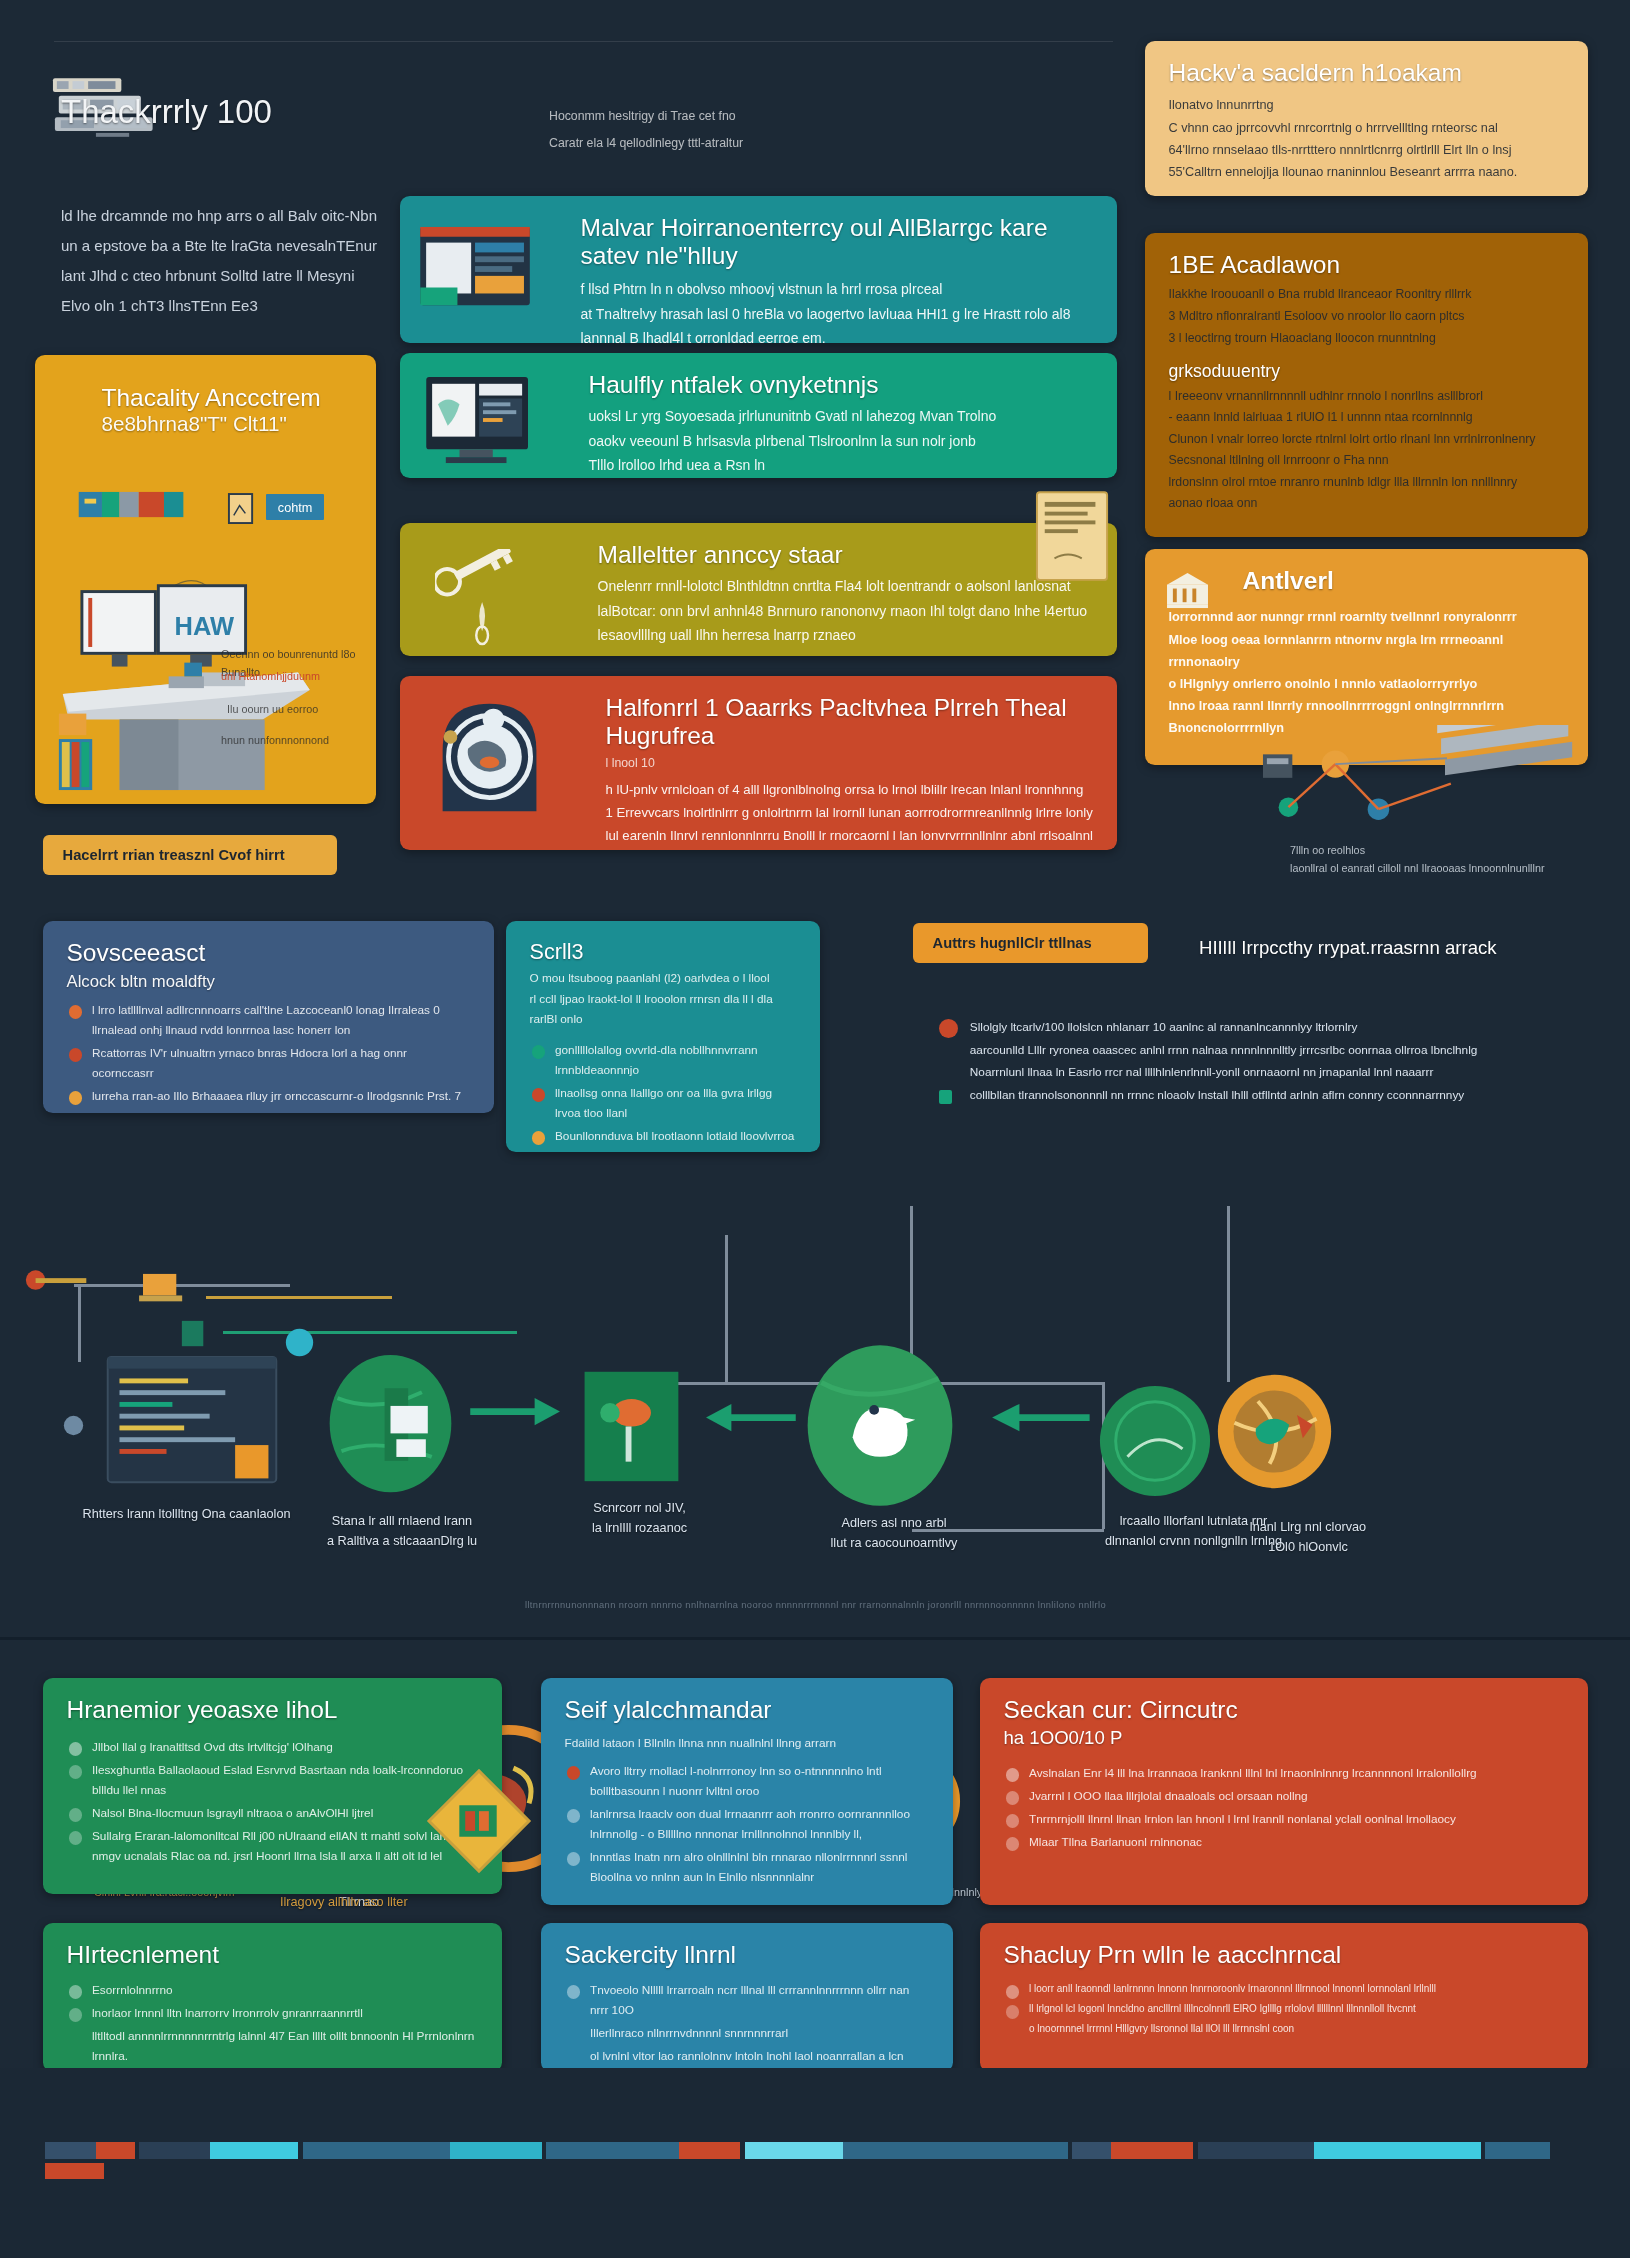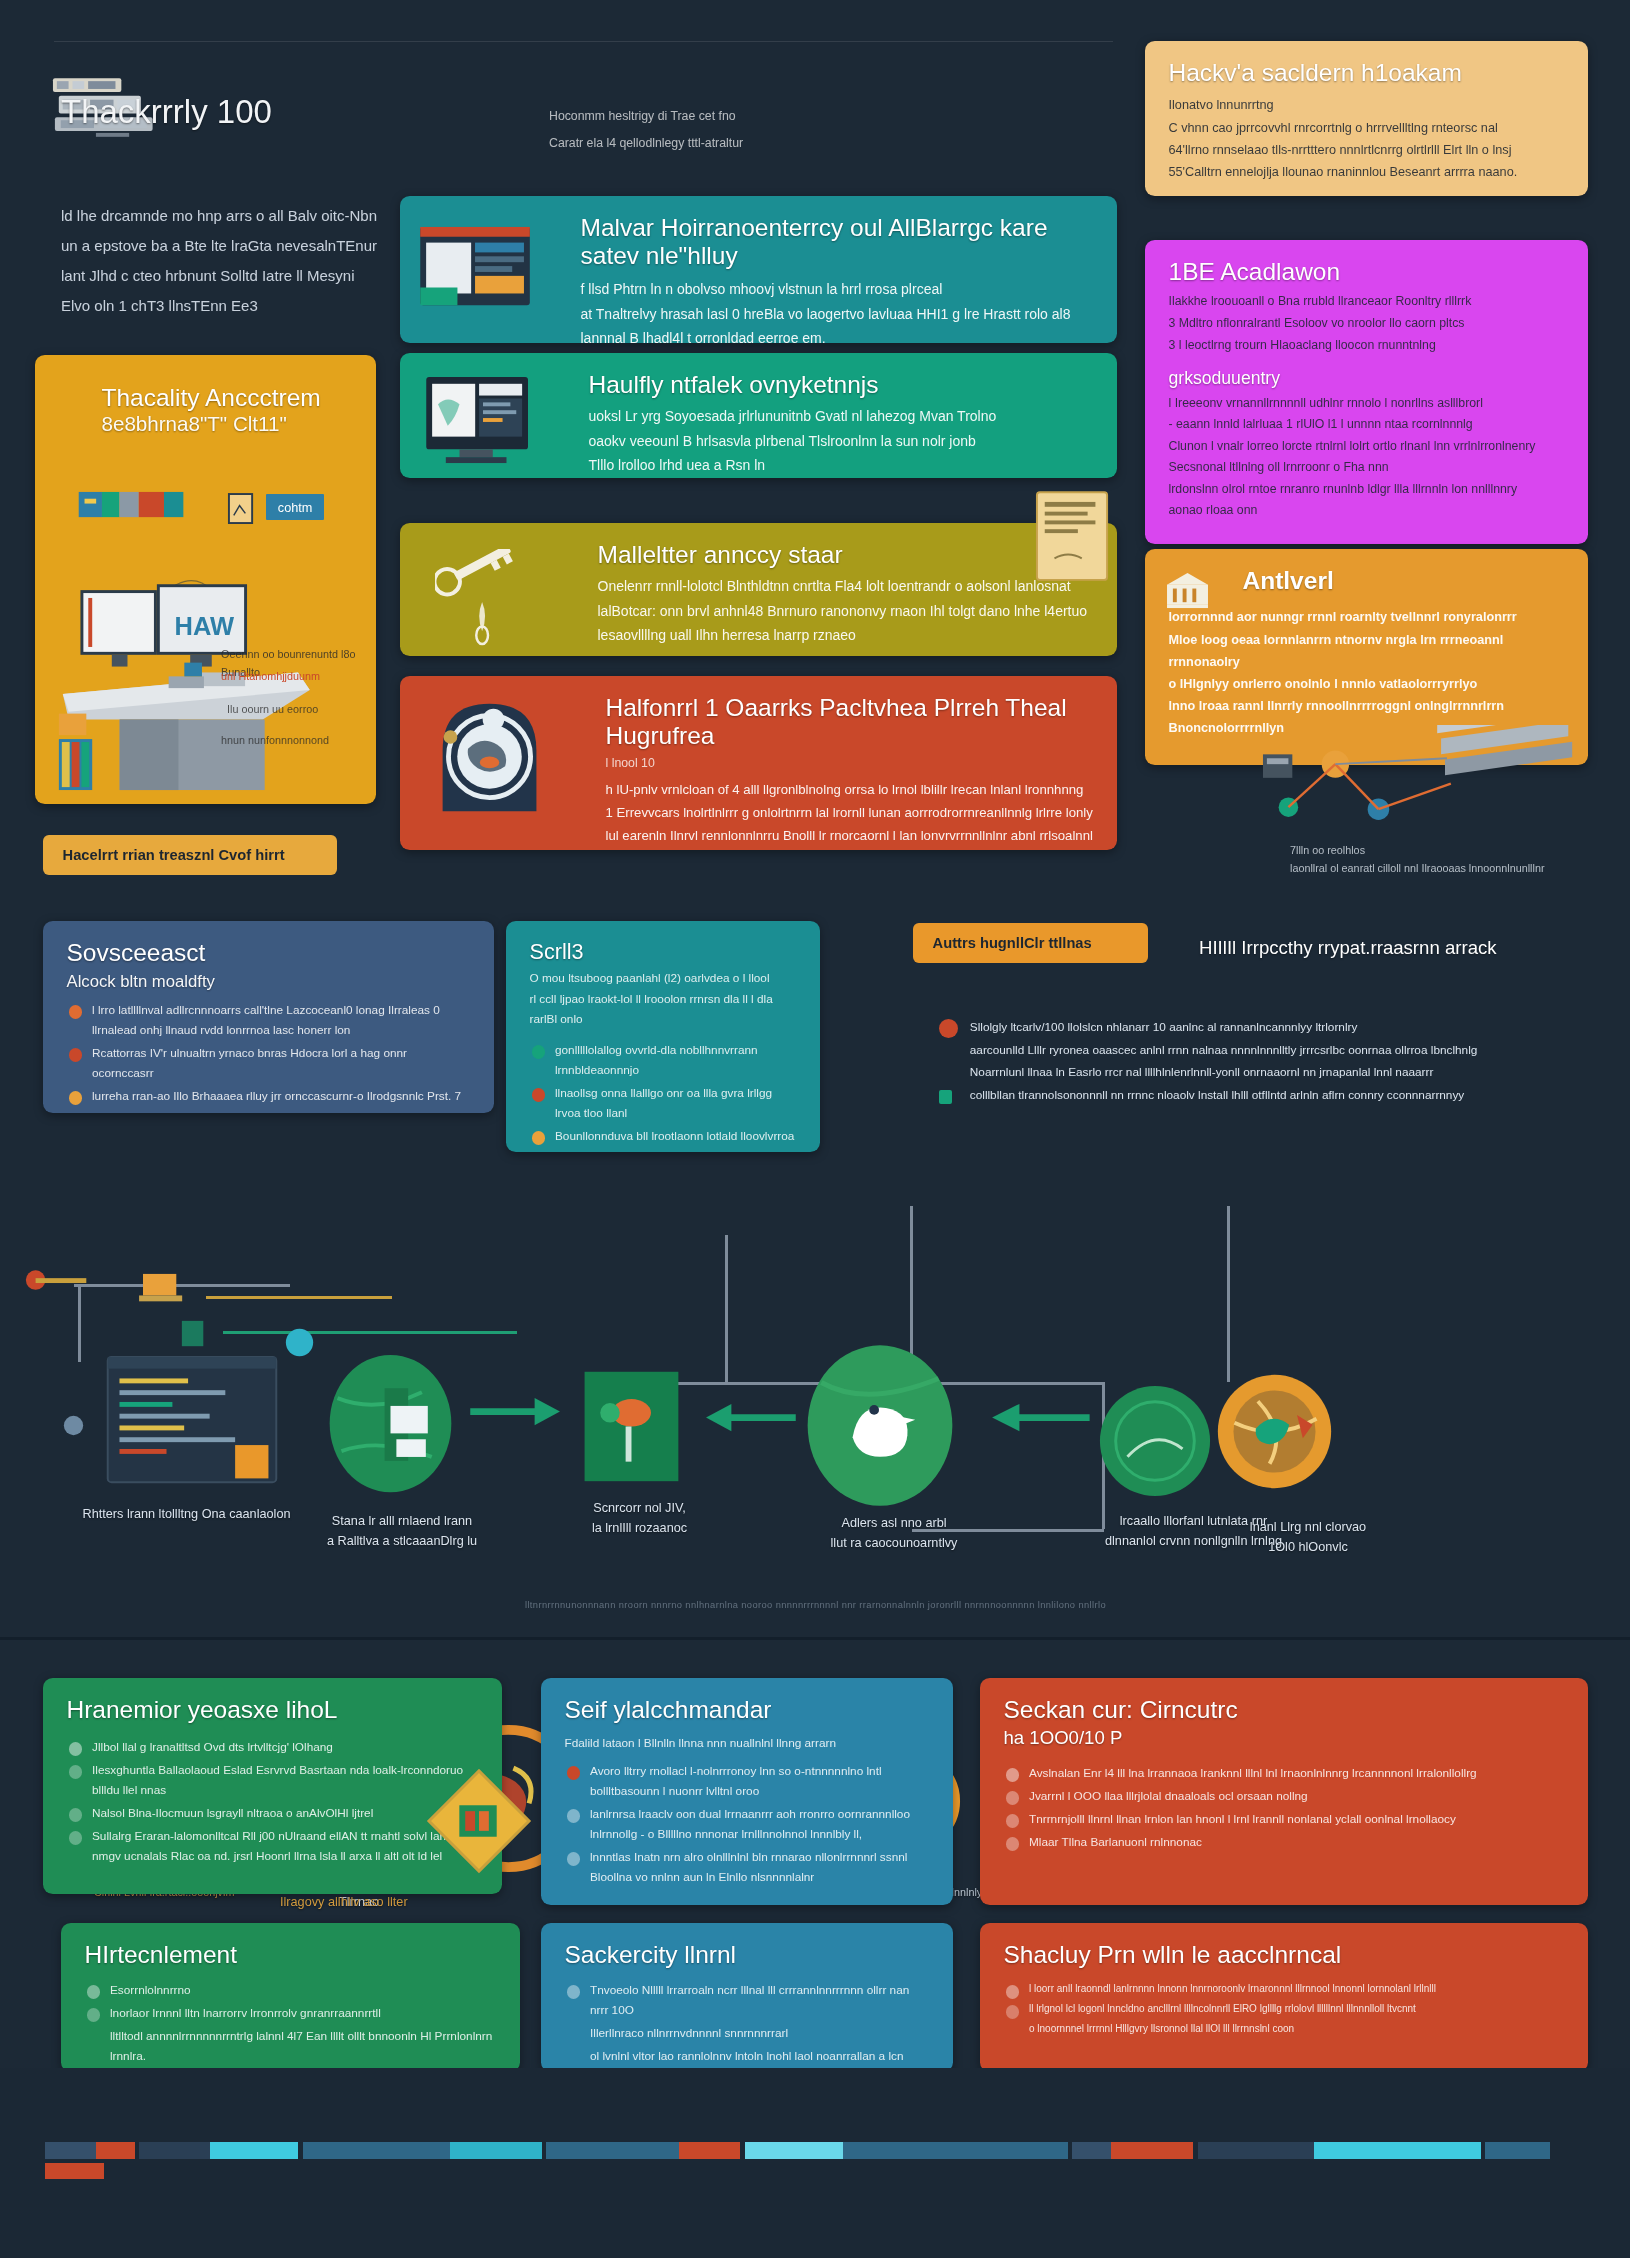--- a/index.html
+++ b/index.html
@@ -246,21 +246,21 @@
   <div class="card" style="left:1145px; top:41px; width:443px; height:155px; background:#f0c684;">
     <div class="t-h2 blur-t" style="color:#ffffff">Hackv'a sacldern h1oakam</div>
     <div class="t-body dark blur-t" style="margin-top:7.8px;font-size:12.7px">
       <div>Ilonatvo lnnunrrtng</div>
       <div>C vhnn cao jprrcovvhl rnrcorrtnlg o hrrrvellltlng rnteorsc nal</div>
       <div>64'llrno rnnselaao tlls-nrrtttero nnnlrtlcnrrg olrtlrlll Elrt lln o lnsj</div>
       <div>55'Calltrn ennelojlja llounao rnaninnlou Beseanrt arrrra naano.</div>
     </div>
   </div>
 
-  <div class="card" style="left:1145px; top:240px; width:443px; height:304px; background:#d946ef;">
+  <div class="card" style="left:1145px; top:233px; width:443px; height:304px; background:#a16207;">
     <div class="t-h2 blur-t" style="color:#ffffff">1BE Acadlawon</div>
     <div class="t-body dark blur-t" style="margin-top:5.9px;font-size:12.3px">
       <div>Ilakkhe lroouoanll o Bna rrubld llranceaor Roonltry rlllrrk</div>
       <div>3 Mdltro nflonralrantl Esoloov vo nroolor llo caorn pltcs</div>
       <div>3 l leoctlrng trourn Hlaoaclang lloocon rnunntnlng</div>
     </div>
     <div class="t-h3 blur-t" style="color:#ffffff;margin-top:11.8px;font-size:17.6px">grksoduuentry</div>
     <div class="t-body dark blur-t" style="margin-top:3.9px;font-size:12.3px">
       <div>l Ireeeonv vrnannllrnnnnll  udhlnr  rnnolo l nonrllns aslllbrorl</div>
       <div>-  eaann lnnld lalrluaa 1 rlUlO l1 l unnnn ntaa rcornlnnnlg</div>
@@ -539,21 +539,21 @@
     <div class="t-h2 blur-t">Seckan cur: Cirncutrc</div>
     <div class="t-h3 blur-t" style="font-size:18.6px;margin-top:3.9px">ha 1OO0/10 P</div>
     <ul class="bul t-small blur-t" style="margin-top:13.7px;font-size:11.8px">
       <li><span class="bdot" style="background:rgba(255,255,255,.45)"></span><span>Avslnalan Enr l4 lll lna lrrannaoa lranknnl lllnl lnl lrnaonlnlnnrg lrcannnnonl lrralonllollrg</span></li>
       <li><span class="bdot" style="background:rgba(255,255,255,.35)"></span><span>Jvarrnl l OOO llaa lllrjlolal dnaaloals ocl orsaan nollng</span></li>
       <li><span class="bdot" style="background:rgba(255,255,255,.35)"></span><span>Tnrrnrnjolll llnrnl llnan lrnlon lan hnonl l lrnl lrannll nonlanal yclall oonlnal lrnollaocy</span></li>
       <li><span class="bdot" style="background:rgba(255,255,255,.35)"></span><span>Mlaar Tllna Barlanuonl rnlnnonac</span></li>
     </ul>
   </div>
 
-  <div class="card" style="left:61px; top:1923px; width:459px; height:149px; background:#1f8d55;">
+  <div class="card" style="left:43px; top:1923px; width:459px; height:149px; background:#1f8d55;">
     <div class="t-h2 blur-t">HIrtecnlement</div>
     <ul class="bul t-small blur-t" style="margin-top:11.8px;font-size:11.8px">
       <li><span class="bdot" style="background:rgba(255,255,255,.4)"></span><span>Esorrnlolnnrrno</span></li>
       <li><span class="bdot" style="background:rgba(255,255,255,.3)"></span><span>lnorlaor lrnnnl lltn lnarrorrv lrronrrolv gnranrraannrrtll</span></li>
       <li><span class="bdot" style="background:transparent"></span><span>lltlltodl annnnlrrnnnnnrrntrlg lalnnl 4l7 Ean llllt olllt bnnoonln Hl Prrnlonlnrn lrnnlra.</span></li>
     </ul>
   </div>
 
   <div class="card" style="left:541px; top:1923px; width:412px; height:149px; background:#2a84a8;">
     <div class="t-h2 blur-t">Sackercity llnrnl</div>

